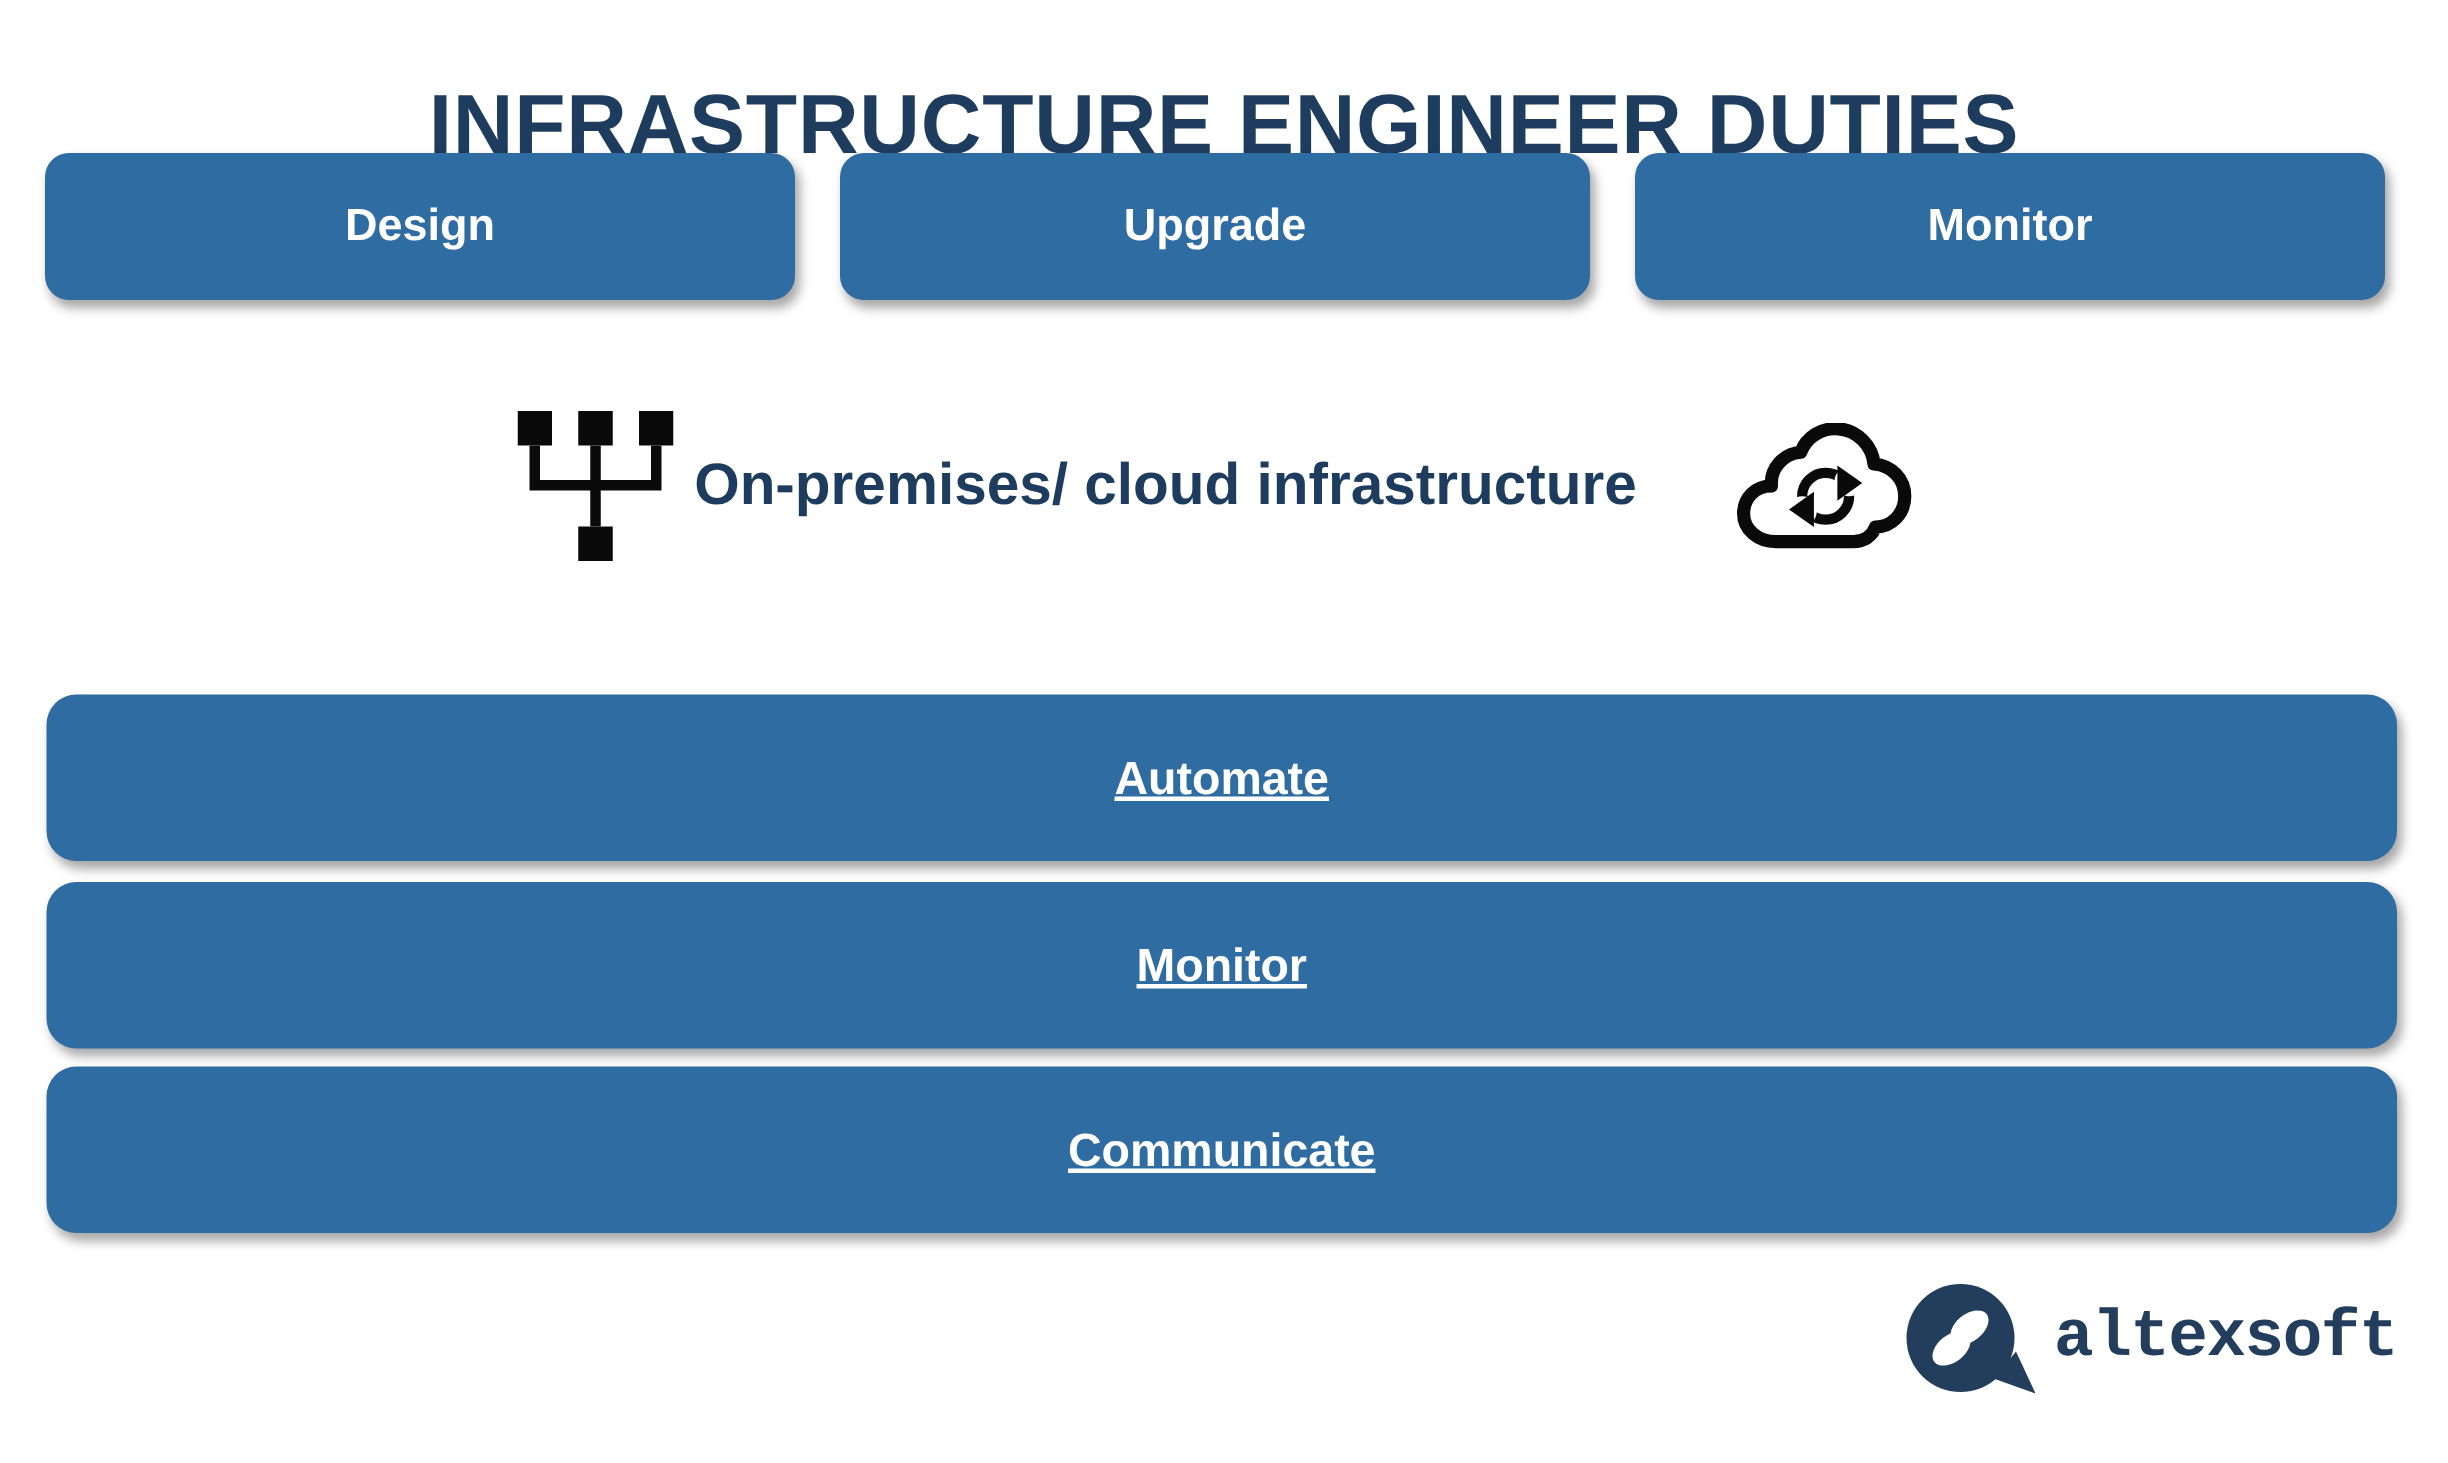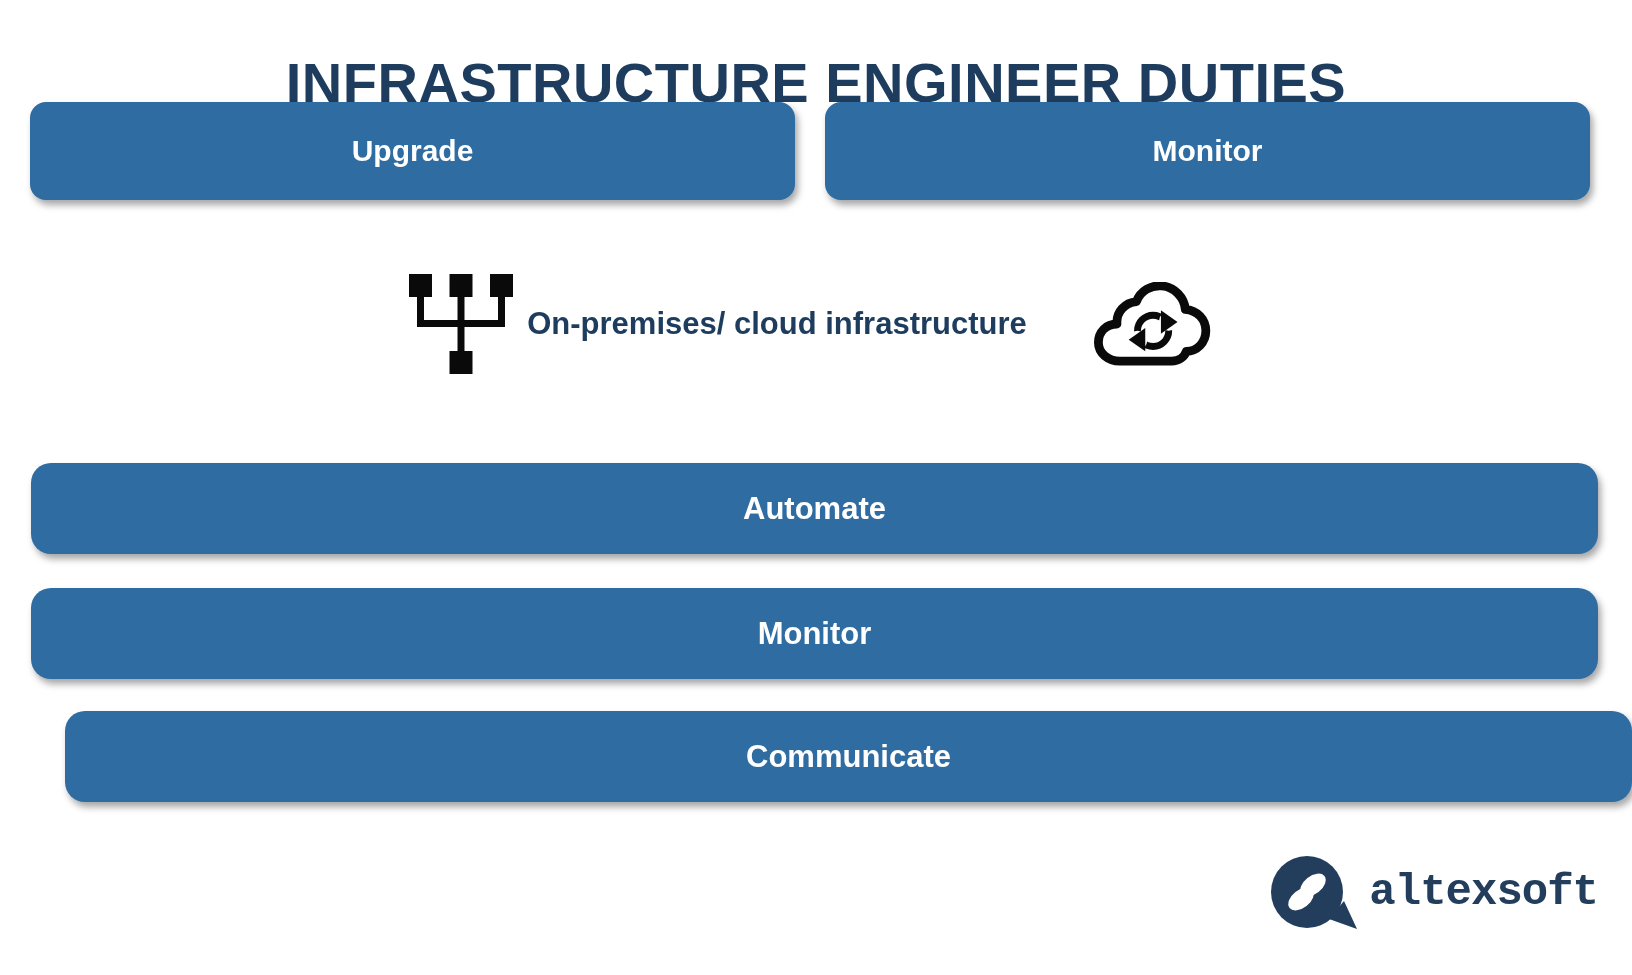--- a/index.html
+++ b/index.html
@@ -33,54 +33,57 @@
     color:#ffffff;font-size:30px;font-weight:bold;line-height:1.22;
     text-align:center;
   }
 
   .infra-row{
     position:absolute;top:272px;left:0;width:100%;height:104px;
     display:flex;align-items:center;justify-content:center;
   }
   .net-icon{width:104px;height:100px;flex:0 0 auto;}
   .infra-label{
-    font-size:31px;font-weight:bold;color:var(--dark-navy);
+    font-size:39px;font-weight:bold;color:var(--dark-navy);
     margin-left:14px;margin-right:64px;white-space:nowrap;
   }
   .cloud-icon{width:132px;height:84px;flex:0 0 auto;}
 
   .bar{
-    position:absolute;left:31px;width:1567px;height:91px;
+    position:absolute;left:31px;width:1567px;height:111px;
     background:var(--primary-blue);border-radius:20px;
     box-shadow:3px 5px 7px rgba(0,0,0,0.35);
     display:flex;align-items:center;justify-content:center;
-    color:#ffffff;font-size:31px;font-weight:bold;
+    color:#ffffff;font-size:31px;font-weight:bold;text-decoration:underline;
   }
   .bar-automate{top:463px;}
   .bar-document{top:588px;}
-  .bar-communicate{top:711px;margin-left:34px;}
+  .bar-communicate{top:711px;}
 
   .brand{
     position:absolute;top:853px;right:34px;
     display:flex;align-items:center;gap:10px;font-family:Liberation Mono, monospace;
   }
   .brand-mark{width:90px;height:78px;flex:0 0 auto;}
   .brand-name{
     font-size:44px;font-weight:bold;color:var(--logo-navy);
     letter-spacing:-1px;
   }
 </style>
 </head>
 <body>
 
 <main>
 
   <h1 class="title">INFRASTRUCTURE ENGINEER DUTIES</h1>
 
   <section class="duties-row">
+    <div class="duty-btn">
+      <span>Design</span>
+    </div>
     <div class="duty-btn">
       <span>Upgrade</span>
     </div>
     <div class="duty-btn">
       <span>Monitor</span>
     </div>
   </section>
 
   <section class="infra-row">
     <svg class="net-icon" viewBox="0 0 104 100" xmlns="http://www.w3.org/2000/svg" aria-hidden="true">

